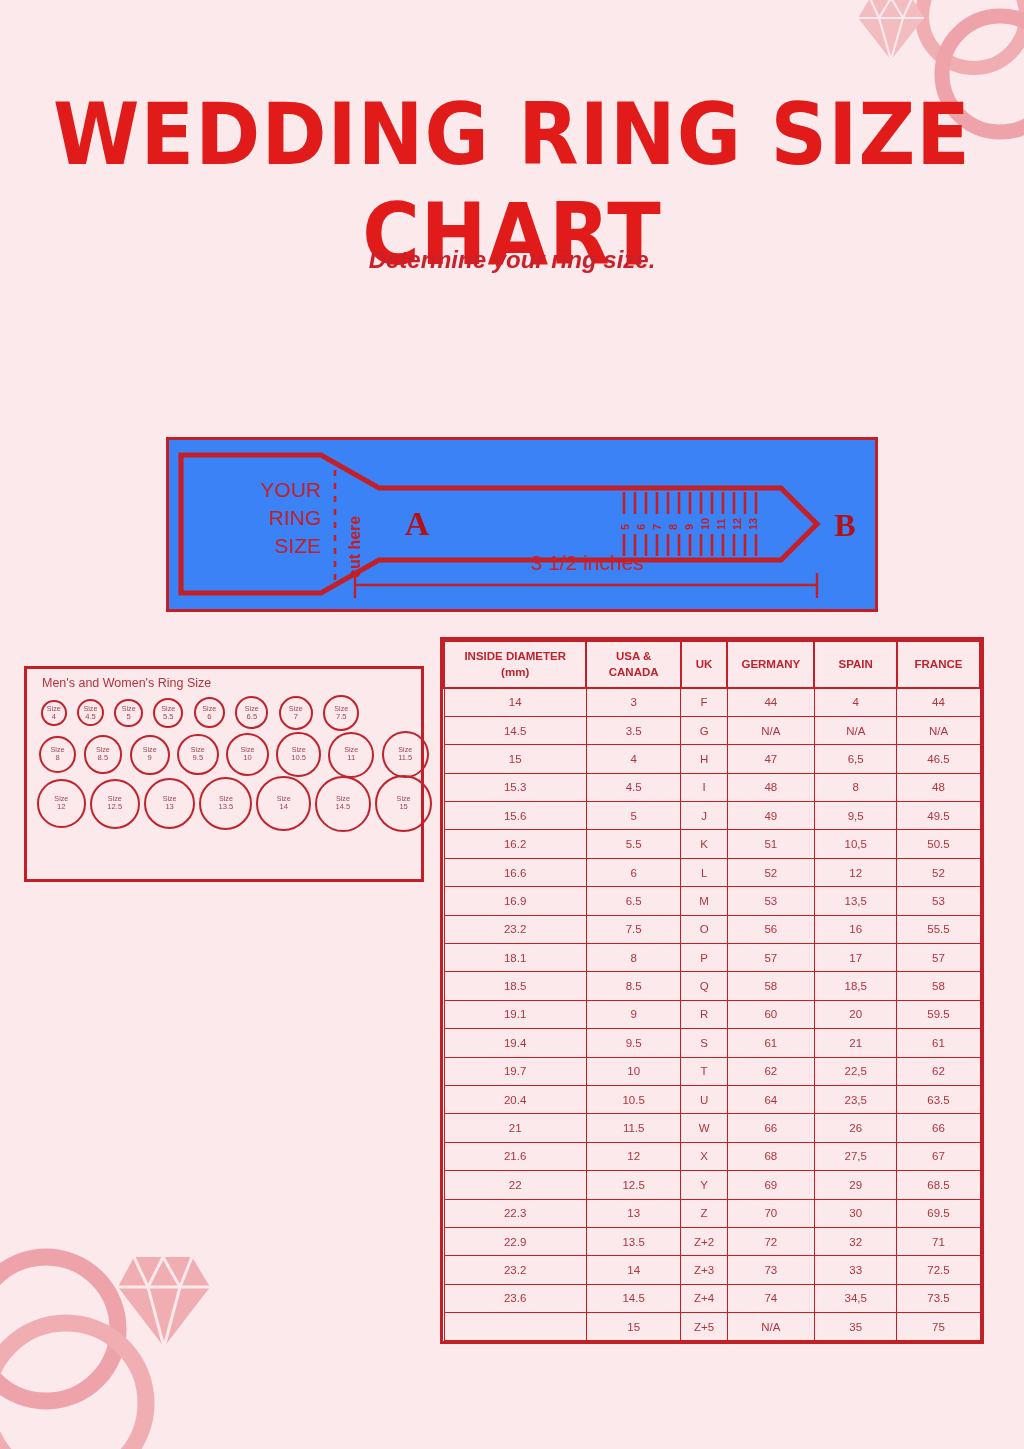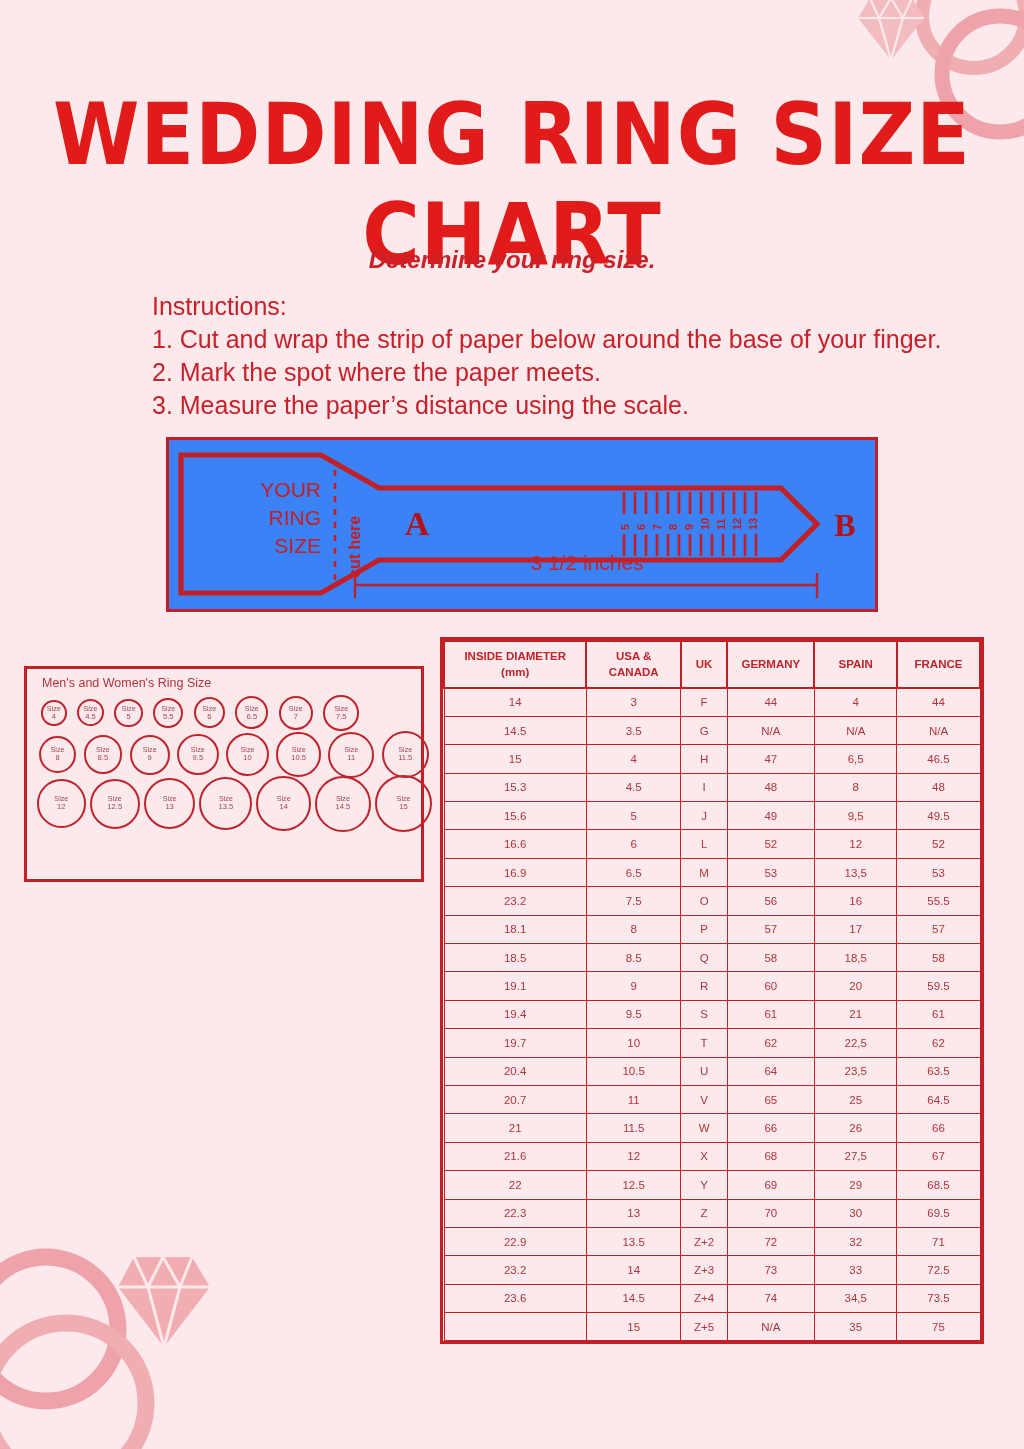--- a/index.html
+++ b/index.html
@@ -132,26 +132,20 @@
       <path d="M254,36 L242,66 L226,126"></path>
       <path d="M180,66 L272,66"></path>
       <path d="M210,66 L225,36 L242,66"></path>
     </g>
   </svg>
 
   <div class="title">WEDDING RING SIZE CHART</div>
 
   <div class="subtitle">Determine your ring size.</div>
 
-  <div class="instructions">
-    <div>Instructions:</div>
-    <div>1. Cut and wrap the strip of paper below around the base of your finger.</div>
-    <div>2. Mark the spot where the paper meets.</div>
-    <div>3. Measure the paper’s distance using the scale.</div>
-  </div>
 
   <div class="strip-box">
     <svg class="strip-svg" width="706" height="169" viewBox="0 0 706 169">
 
       <path d="M12,15 L152,15 L210,48 L612,48 L648,84 L612,120 L210,120 L152,153 L12,153 Z" fill="none" stroke="#c22026" stroke-width="5.2" stroke-linejoin="miter"></path>
 
       <g fill="#c22026" font-family="Liberation Sans, sans-serif" font-size="21" text-anchor="end">
         <text x="152" y="57">YOUR</text>
         <text x="152" y="85">RING</text>
         <text x="152" y="113">SIZE</text>
@@ -378,20 +372,28 @@
           </tr>
           <tr>
             <td>15.6</td>
             <td>5</td>
             <td>J</td>
             <td>49</td>
             <td>9,5</td>
             <td>49.5</td>
           </tr>
           <tr>
+            <td>16.2</td>
+            <td>5.5</td>
+            <td>K</td>
+            <td>51</td>
+            <td>10,5</td>
+            <td>50.5</td>
+          </tr>
+          <tr>
             <td>16.6</td>
             <td>6</td>
             <td>L</td>
             <td>52</td>
             <td>12</td>
             <td>52</td>
           </tr>
           <tr>
             <td>16.9</td>
             <td>6.5</td>
@@ -450,28 +452,20 @@
           </tr>
           <tr>
             <td>20.4</td>
             <td>10.5</td>
             <td>U</td>
             <td>64</td>
             <td>23,5</td>
             <td>63.5</td>
           </tr>
           <tr>
-            <td>20.7</td>
-            <td>11</td>
-            <td>V</td>
-            <td>65</td>
-            <td>25</td>
-            <td>64.5</td>
-          </tr>
-          <tr>
             <td>21</td>
             <td>11.5</td>
             <td>W</td>
             <td>66</td>
             <td>26</td>
             <td>66</td>
           </tr>
           <tr>
             <td>21.6</td>
             <td>12</td>

